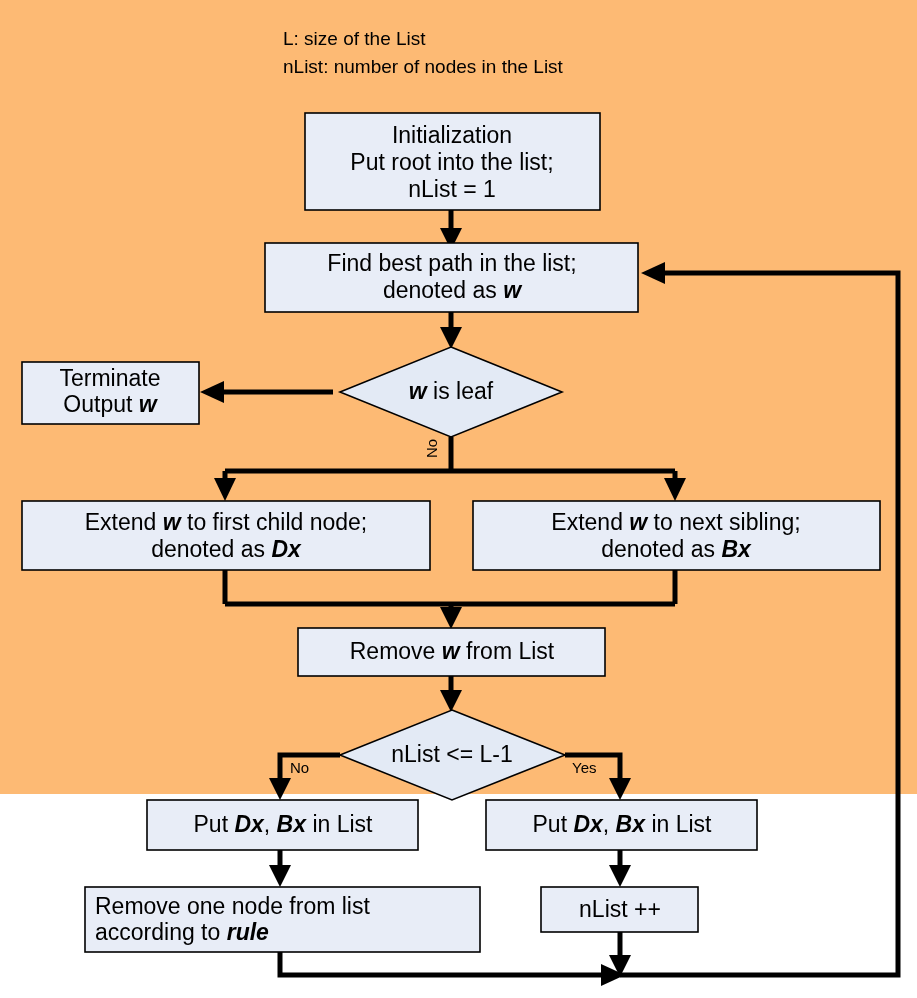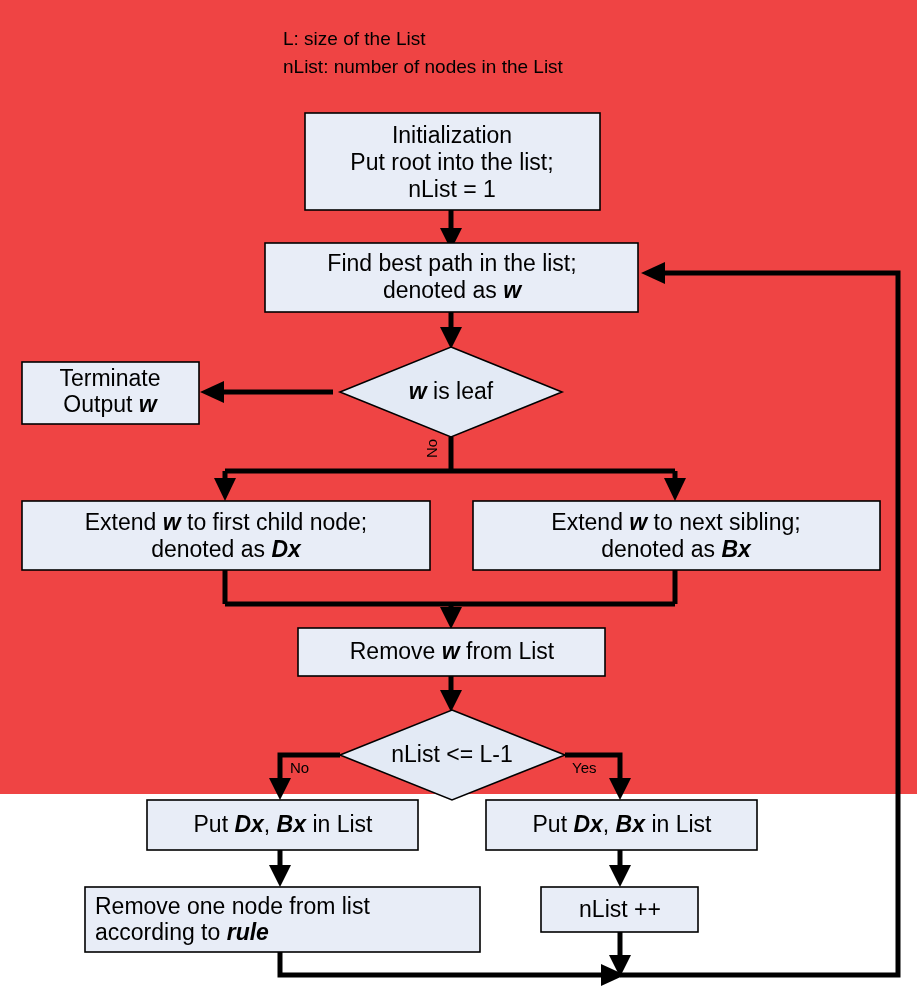--- a/index.html
+++ b/index.html
@@ -10,21 +10,21 @@
   body {
     width: 917px;
     height: 998px;
     font-family: "Liberation Sans", sans-serif;
     overflow: hidden;
   }
   #chart-root {
     position: relative;
     width: 917px;
     height: 794px;
-    background: #ef4444;
+    background: #fdba74;
   }
   svg.flow {
     position: absolute;
     left: 0;
     top: 0;
     width: 917px;
     height: 998px;
   }
   .node-box {
     fill: #e8edf7;

